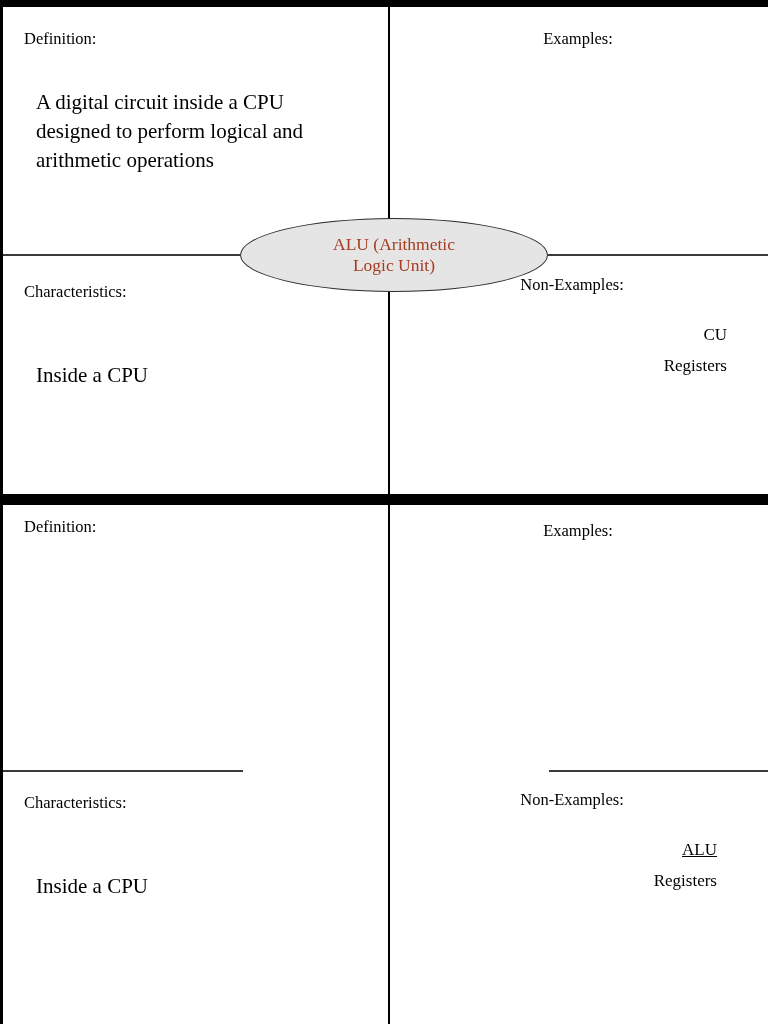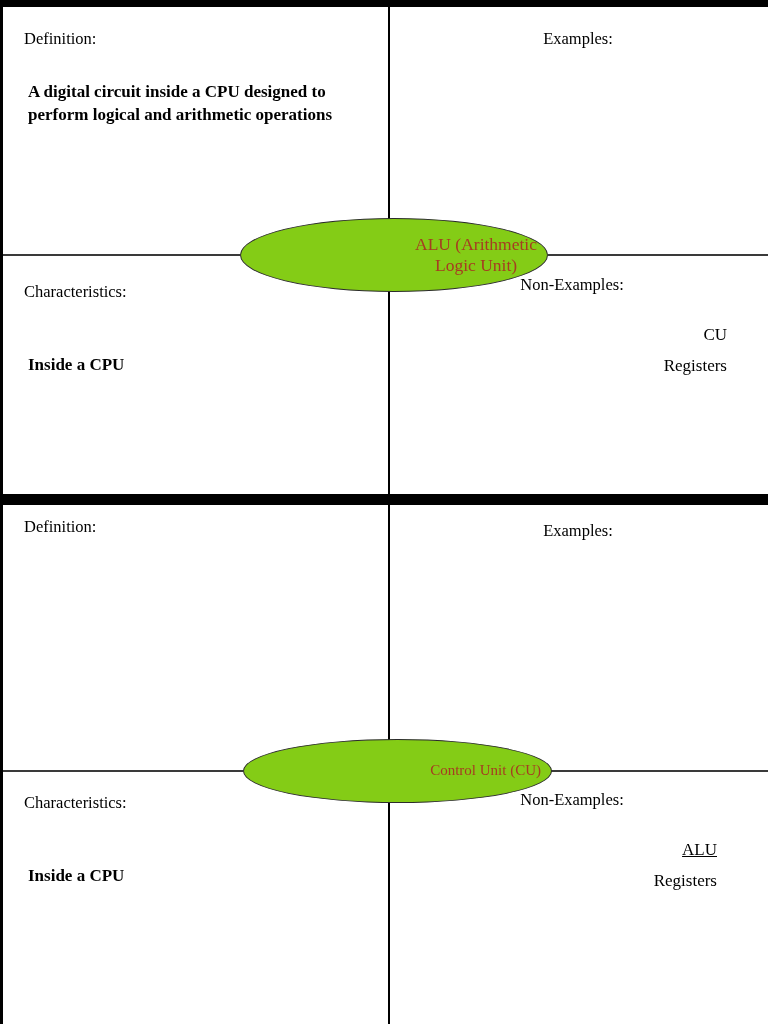--- a/index.html
+++ b/index.html
@@ -72,46 +72,45 @@
     position: absolute;
     height: 2px;
     background: #3a3a3a;
   }
 
   
   .ellipse {
     position: absolute;
     border: 1.6px solid #2b2b2b;
     border-radius: 50%;
-    background: #84cc16;
+    background: #e5e5e5;
     display: flex;
     align-items: center;
-    justify-content: flex-end;
+    justify-content: center;
     text-align: center;
     color: #a63c21;
     line-height: 1.18;
     z-index: 3;
   }
   .ellipse-term { display: block; padding: 0 10px; }
 
   
   .quad {
     position: absolute;
     box-sizing: border-box;
   }
   .quad-heading {
     font-size: 16.5px;
     line-height: 1.25;
     margin: 0;
   }
   .quad-body {
-    font-size: 17px;
+    font-size: 21px;
     line-height: 1.38;
-    margin: 4px;
-    font-weight: bold;
+    margin: 12px;
   }
   .gap-lg { height: 26px; }
   .gap-md { height: 20px; }
 
   .center-text { text-align: center; }
 
   .items-block {
     font-size: 17px;
     line-height: 1.42;
     text-align: right;
@@ -173,23 +172,20 @@
 
     <div class="quad" style="left:24px; top:12px; width:355px;">
       <p class="quad-heading">Definition:</p>
       <div class="gap-lg"></div>
     </div>
 
     <div class="quad center-text" style="left:398px; top:16px; width:360px;">
       <p class="quad-heading">Examples:</p>
     </div>
 
-    <div class="ellipse" style="left:243px; top:234px; width:307px; height:62px; font-size:15px;">
-      <span class="ellipse-term">Control Unit (CU)</span>
-    </div>
 
     <div class="quad" style="left:24px; top:288px; width:345px;">
       <p class="quad-heading">Characteristics:</p>
       <div class="gap-lg"></div>
       <div class="gap-md"></div>
       <p class="quad-body">Inside a CPU</p>
     </div>
 
     <div class="quad" style="left:398px; top:285px; width:348px;">
       <p class="quad-heading center-text">Non-Examples:</p>

